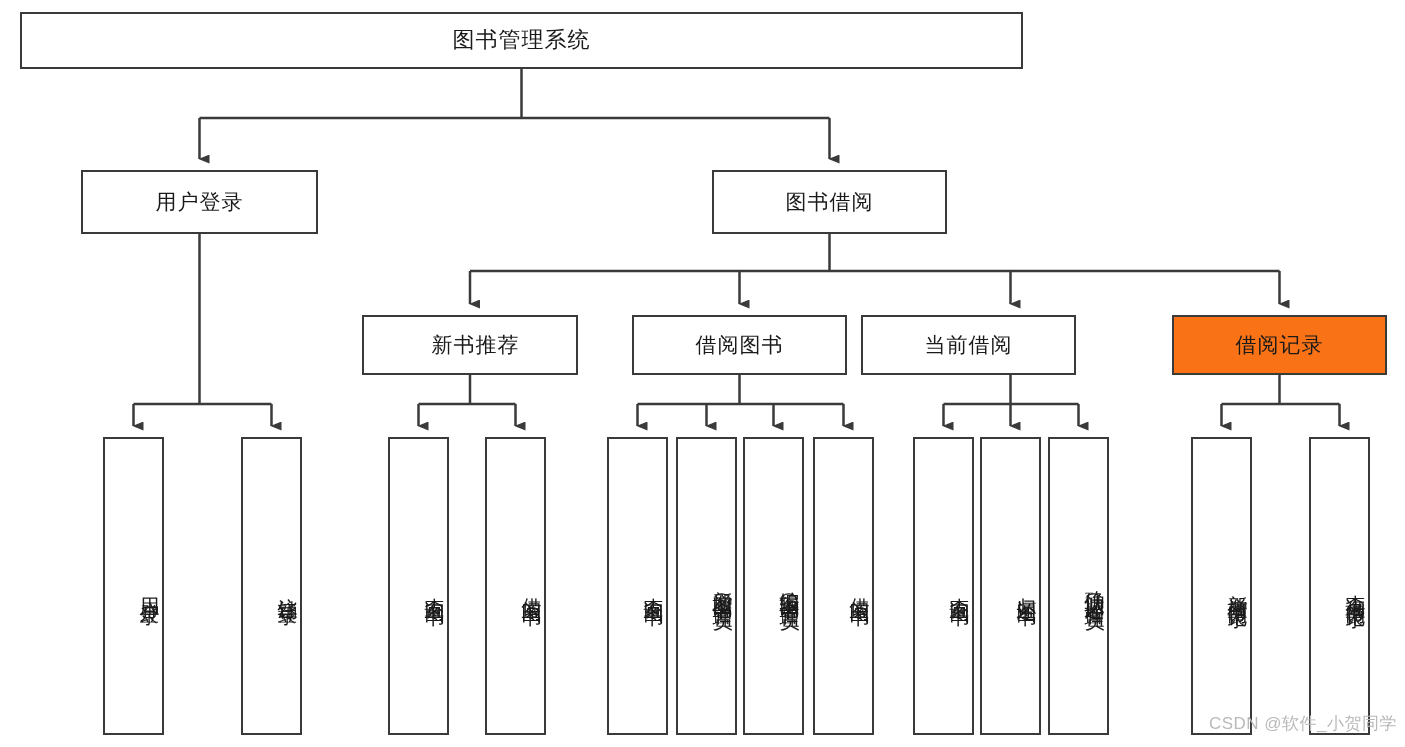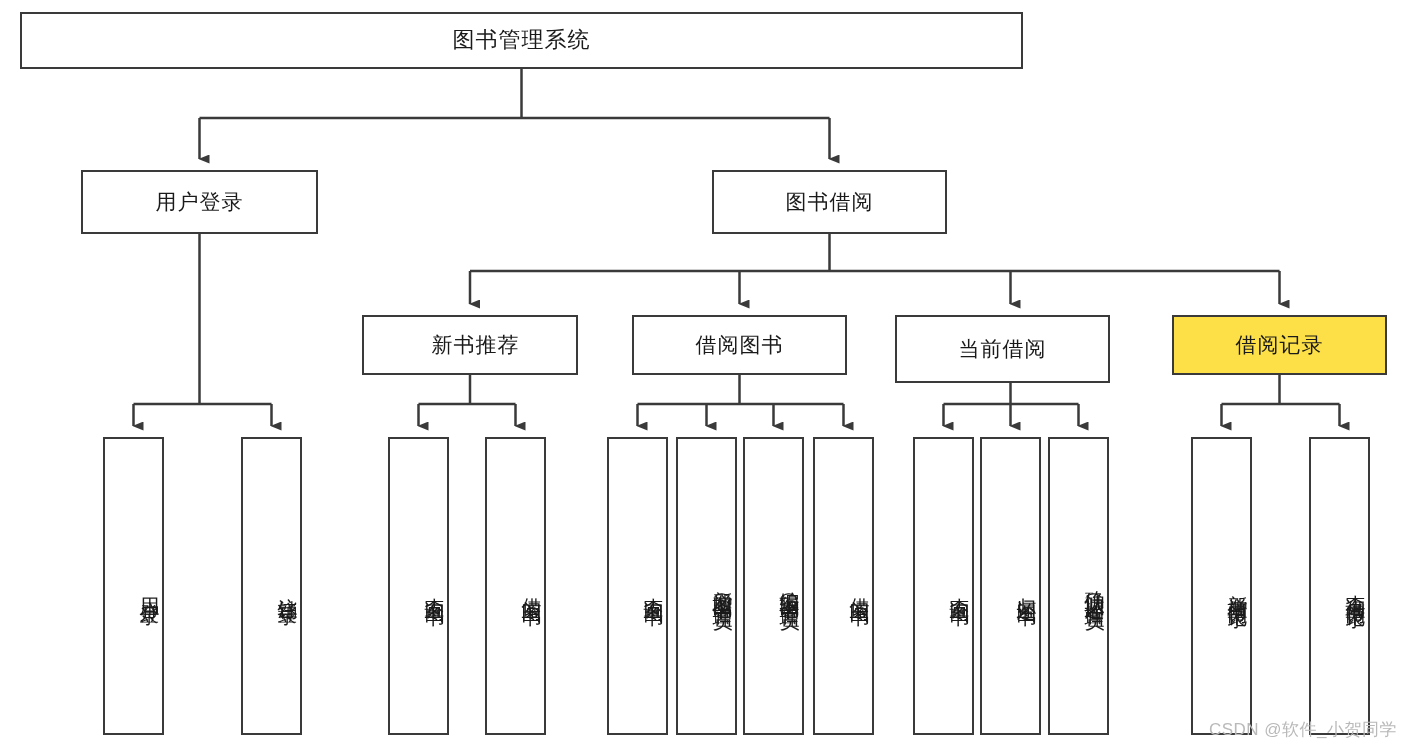--- a/index.html
+++ b/index.html
@@ -58,21 +58,21 @@
   .node-label {
     white-space: pre-line;
     text-align: center;
   }
   .node.vertical .node-label {
     white-space: normal;
   }
   #watermark {
     position: absolute;
     right: 8px;
-    bottom: 6px;
+    bottom: 12px;
     font-size: 17px;
     color: #b9b9b9;
     letter-spacing: 0.5px;
     user-select: none;
     white-space: nowrap;
   }
 </style>
 </head>
 <body>
 
@@ -130,24 +130,24 @@
       </div>
       <div class="node horizontal" style="left: 712px; top: 170px; width: 235px; height: 64px; border-color: rgb(58, 58, 58); background: rgb(255, 255, 255); color: rgb(26, 26, 26);">
         <span class="node-label">图书借阅</span>
       </div>
       <div class="node horizontal" style="left: 362px; top: 315px; width: 216px; height: 60px; border-color: rgb(58, 58, 58); background: rgb(255, 255, 255); color: rgb(26, 26, 26); padding-left: 11px;">
         <span class="node-label">新书推荐</span>
       </div>
       <div class="node horizontal" style="left: 632px; top: 315px; width: 215px; height: 60px; border-color: rgb(58, 58, 58); background: rgb(255, 255, 255); color: rgb(26, 26, 26);">
         <span class="node-label">借阅图书</span>
       </div>
-      <div class="node horizontal" style="left: 895px; top: 315px; width: 215px; height: 68px; border-color: rgb(58, 58, 58); background: rgb(255, 255, 255); color: rgb(26, 26, 26);">
+      <div class="node horizontal" style="left: 861px; top: 315px; width: 215px; height: 60px; border-color: rgb(58, 58, 58); background: rgb(255, 255, 255); color: rgb(26, 26, 26);">
         <span class="node-label">当前借阅</span>
       </div>
-      <div class="node horizontal" style="left: 1172px; top: 315px; width: 215px; height: 60px; border-color: rgb(58, 58, 58); background: #fde047; color: rgb(26, 26, 26);">
+      <div class="node horizontal" style="left: 1172px; top: 315px; width: 215px; height: 60px; border-color: rgb(58, 58, 58); background: #f97316; color: rgb(26, 26, 26);">
         <span class="node-label">借阅记录</span>
       </div>
       <div class="node vertical" style="left: 103px; top: 437px; width: 61px; height: 298px; border-color: rgb(58, 58, 58); background: rgb(255, 255, 255); color: rgb(26, 26, 26);">
         <span class="node-label">用户登录</span>
       </div>
       <div class="node vertical" style="left: 241px; top: 437px; width: 61px; height: 298px; border-color: rgb(58, 58, 58); background: rgb(255, 255, 255); color: rgb(26, 26, 26);">
         <span class="node-label">注销登录</span>
       </div>
       <div class="node vertical" style="left: 388px; top: 437px; width: 61px; height: 298px; border-color: rgb(58, 58, 58); background: rgb(255, 255, 255); color: rgb(26, 26, 26);">
         <span class="node-label">查询图书</span>

